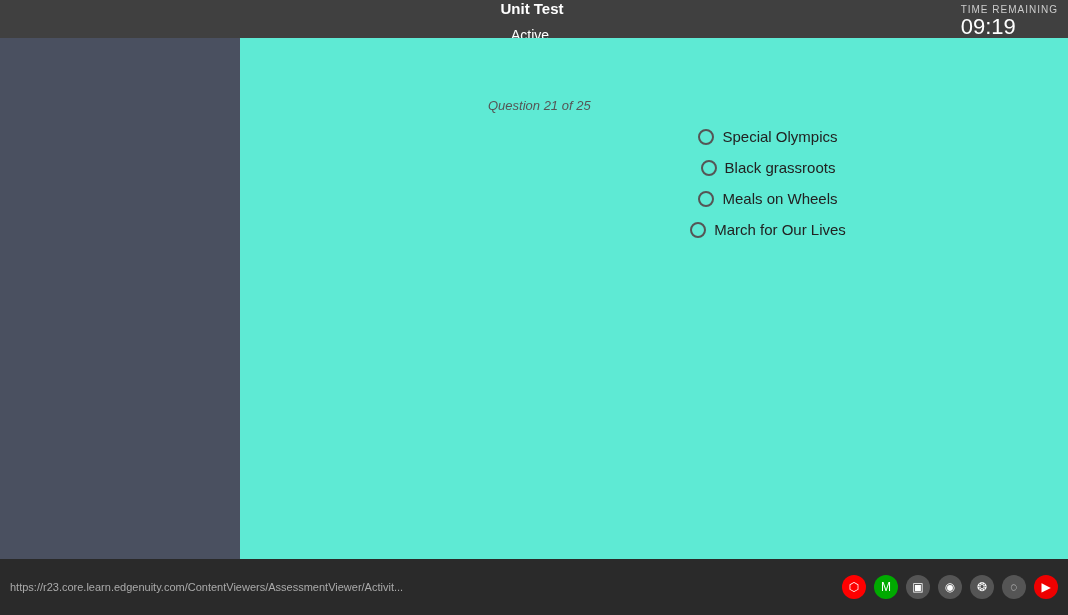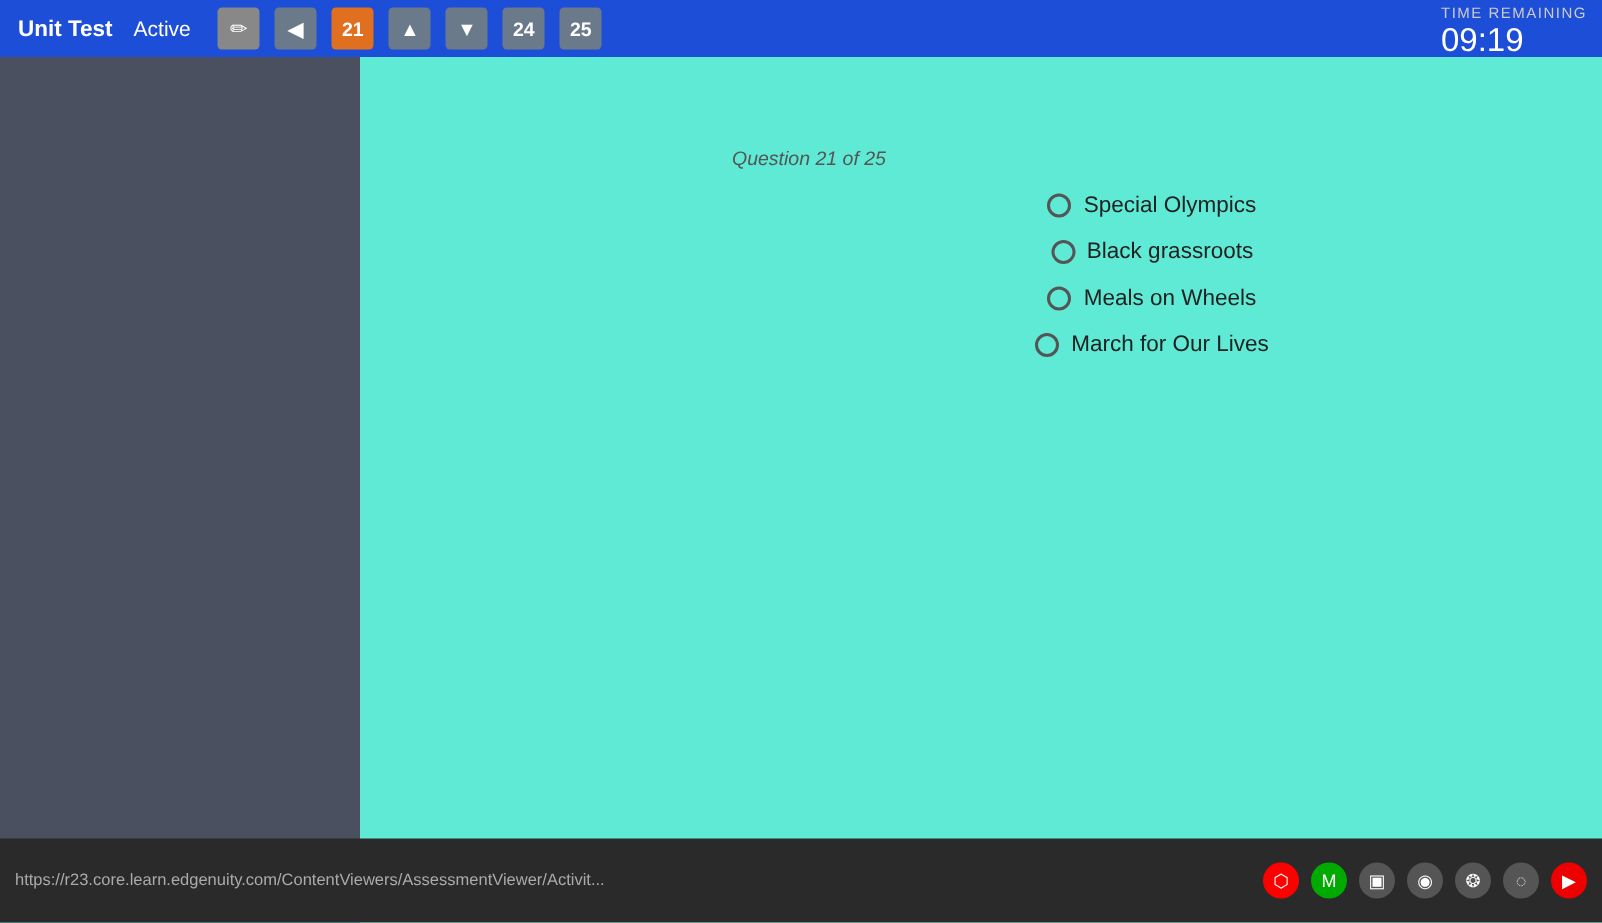--- a/index.html
+++ b/index.html
@@ -12,25 +12,26 @@
       position: relative;
     }
 
     
     .top-bar {
       position: absolute;
       top: 0;
       left: 0;
       width: 100%;
       height: 38px;
-      background: #1d4ed8;
+      background: #404040;
       display: flex;
       align-items: center;
       padding: 0 12px;
       gap: 10px;
+      flex-direction: column;
     }
 
     .top-bar-title {
       color: #fff;
       font-size: 15px;
       font-weight: bold;
       margin-right: 4px;
     }
 
     .top-bar-status {

